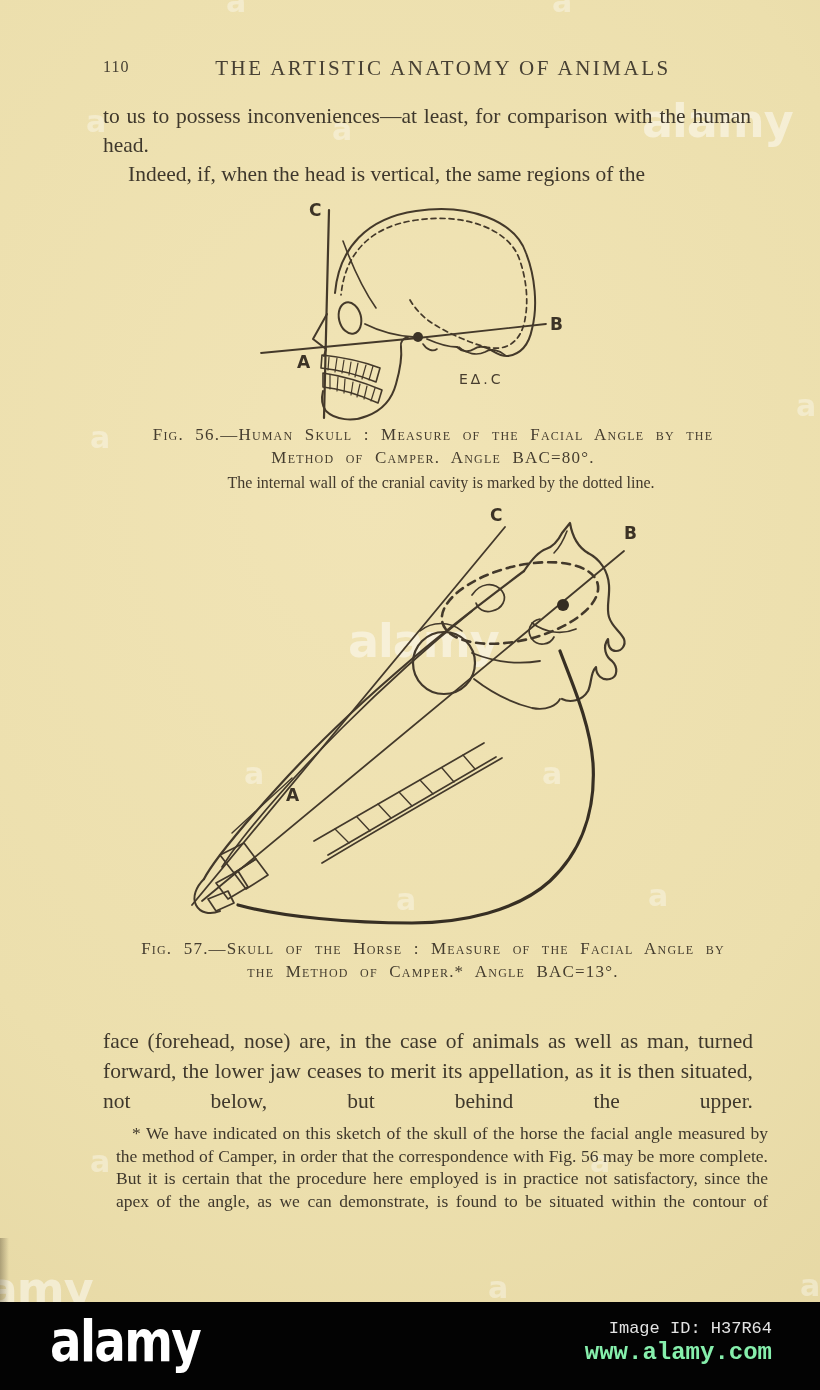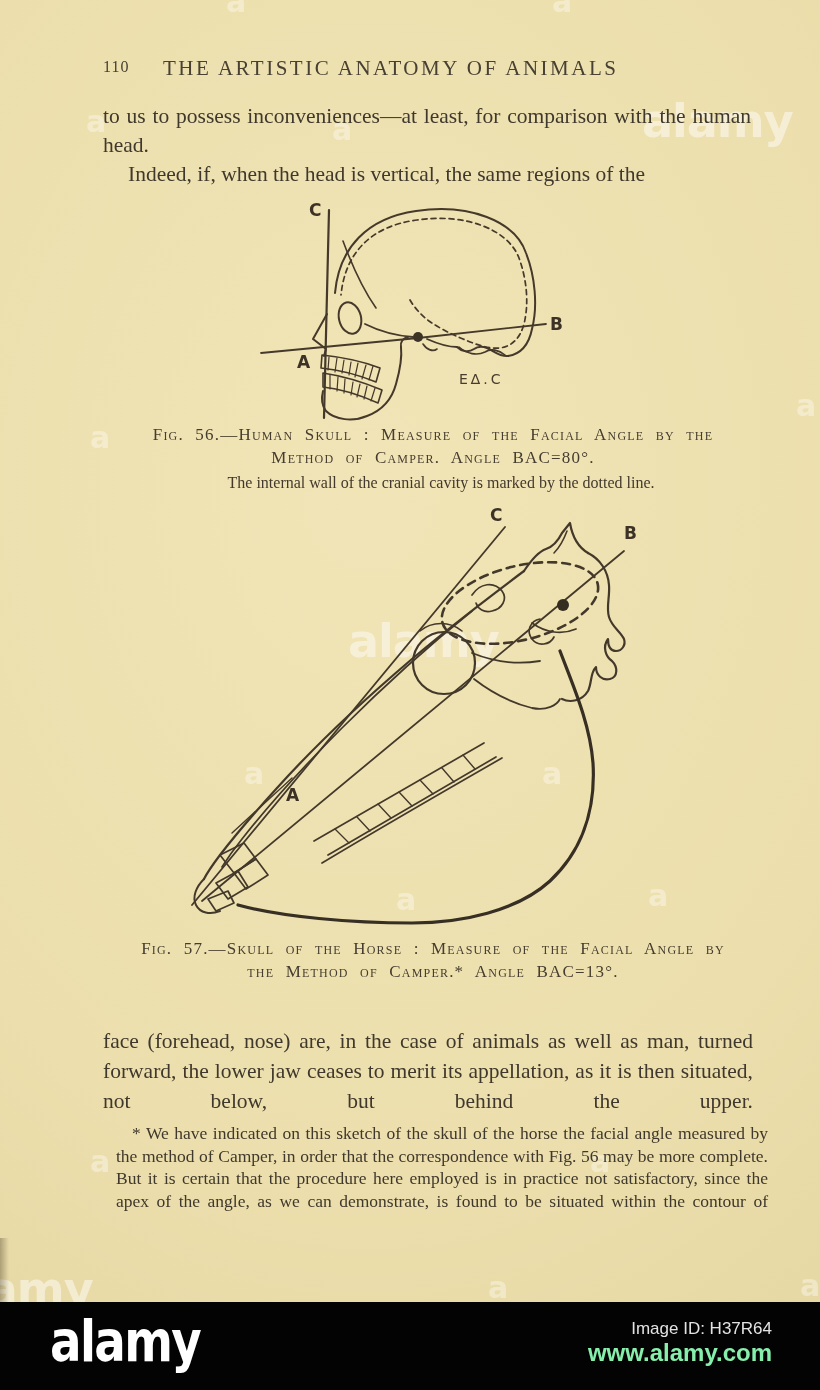--- a/index.html
+++ b/index.html
@@ -5,21 +5,21 @@
   html,body{margin:0;padding:0;}
   body{font-family:"Liberation Serif",serif;}
   #page{
     position:relative;width:820px;height:1390px;overflow:hidden;
     background:radial-gradient(120% 90% at 45% 35%, #f1e4b6 0%, #ecdfad 55%, #e2d39e 100%);
   }
   .abs{position:absolute;}
   
   .header{top:56px;left:103px;width:648px;color:#474033;}
   .pagenum{position:absolute;left:0;top:2px;font-size:16px;letter-spacing:1px;}
-  .runtitle{position:absolute;left:60px;width:560px;text-align:left;font-size:21px;letter-spacing:2.5px;}
+  .runtitle{position:absolute;left:60px;width:560px;text-align:center;font-size:21px;letter-spacing:2.5px;}
   
   .bodytext{color:#3f382c;font-size:21.5px;line-height:28.5px;text-align:justify;}
   .p1{top:102px;left:103px;width:648px;}
   .p2{top:160px;left:128px;width:626px;}
   .p3{top:1026px;left:103px;width:650px;line-height:30px;text-align-last:justify;}
   
   .caption{left:88px;width:690px;text-align:center;color:#453d2f;
            font-variant:small-caps;font-size:17px;line-height:23px;
            letter-spacing:1.2px;word-spacing:6px;}
   .cap56{top:423px;}
@@ -39,21 +39,21 @@
   
   .wm{color:rgba(255,255,255,0.42);font-family:"DejaVu Sans",sans-serif;font-weight:bold;pointer-events:none;}
   .wm-brand{font-size:46px;letter-spacing:-1px;color:rgba(255,255,255,0.48);}
   .wm-a{font-size:30px;color:rgba(255,255,255,0.36);}
   
   .bar{top:1302px;left:0;width:820px;height:88px;background:#030303;}
   .bar-logo{position:absolute;left:50px;top:6px;color:#fff;
             font-family:"DejaVu Sans",sans-serif;font-weight:bold;font-size:57px;
             letter-spacing:-2px;transform:scaleX(0.82);transform-origin:left top;}
   .bar-right{position:absolute;right:48px;top:16px;text-align:right;
-             font-family:Liberation Sans, sans-serif;}
+             font-family:Liberation Mono, monospace;}
   .bar-id{color:#e3e3e3;font-size:17px;line-height:22px;}
   .bar-url{color:#86efac;font-size:24px;font-weight:bold;line-height:26px;}
   
   .edge{left:0;top:1238px;width:9px;height:64px;
         background:linear-gradient(to right, rgba(60,50,30,0.35), rgba(60,50,30,0));}
 </style>
 </head>
 <body>
 
 <div id="page">

